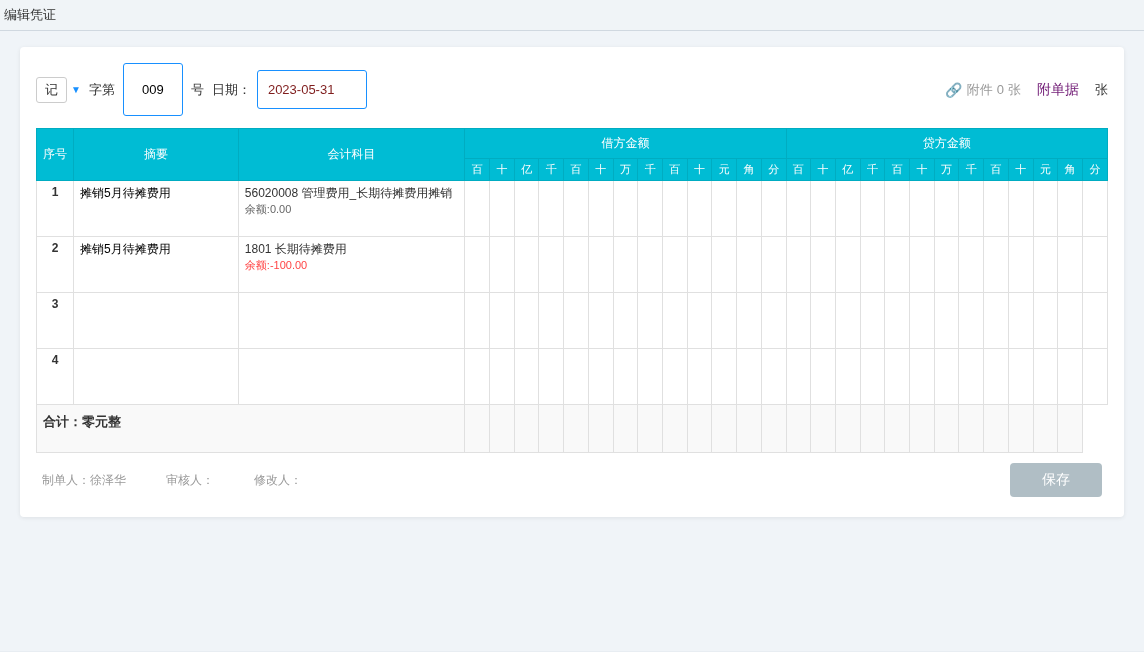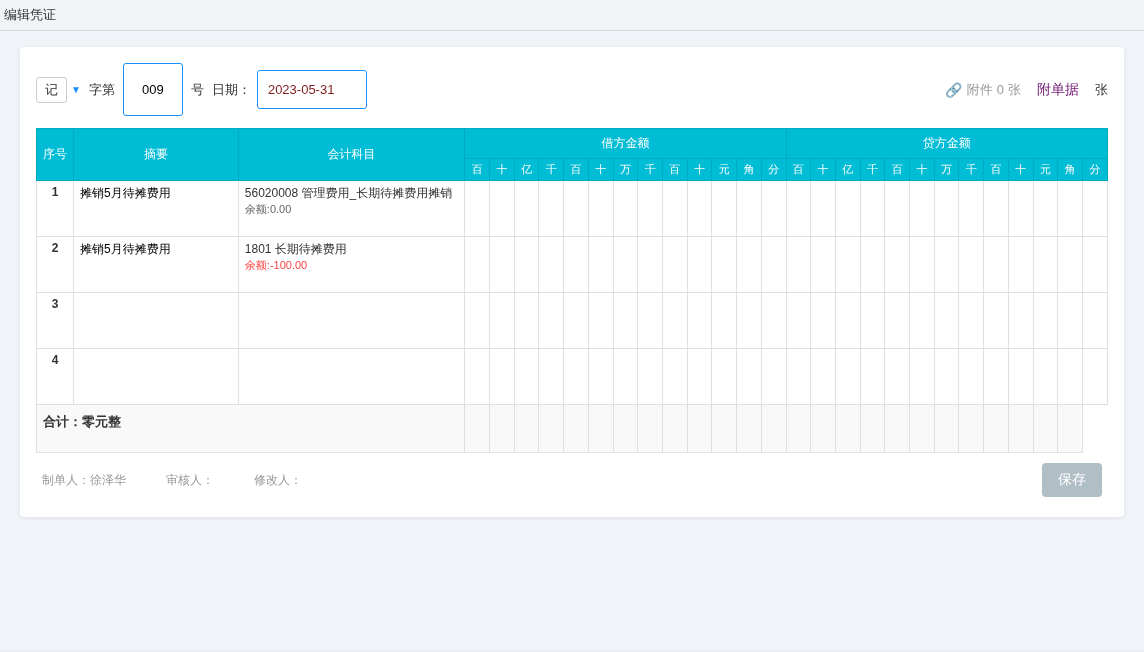--- a/index.html
+++ b/index.html
@@ -183,21 +183,21 @@
       gap: 40px;
       color: #999;
       font-size: 12px;
     }
     .footer-item { display: flex; }
     .save-btn {
       background: #b0bec5;
       color: #fff;
       border: none;
       border-radius: 4px;
-      padding: 8px 16px;
+      padding: 8px 32px;
       font-size: 14px;
       cursor: pointer;
     }
     .scrollbar-area {
       position: relative;
     }
     
     .digit-cell {
       width: 22px;
       text-align: center;

